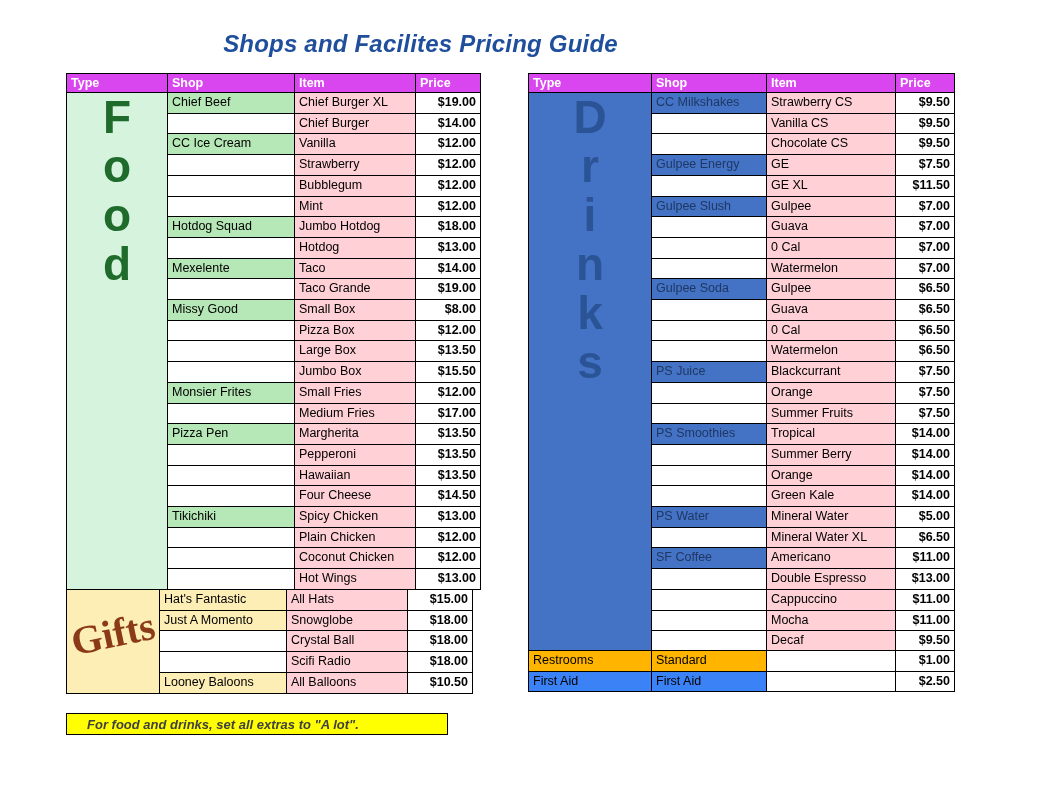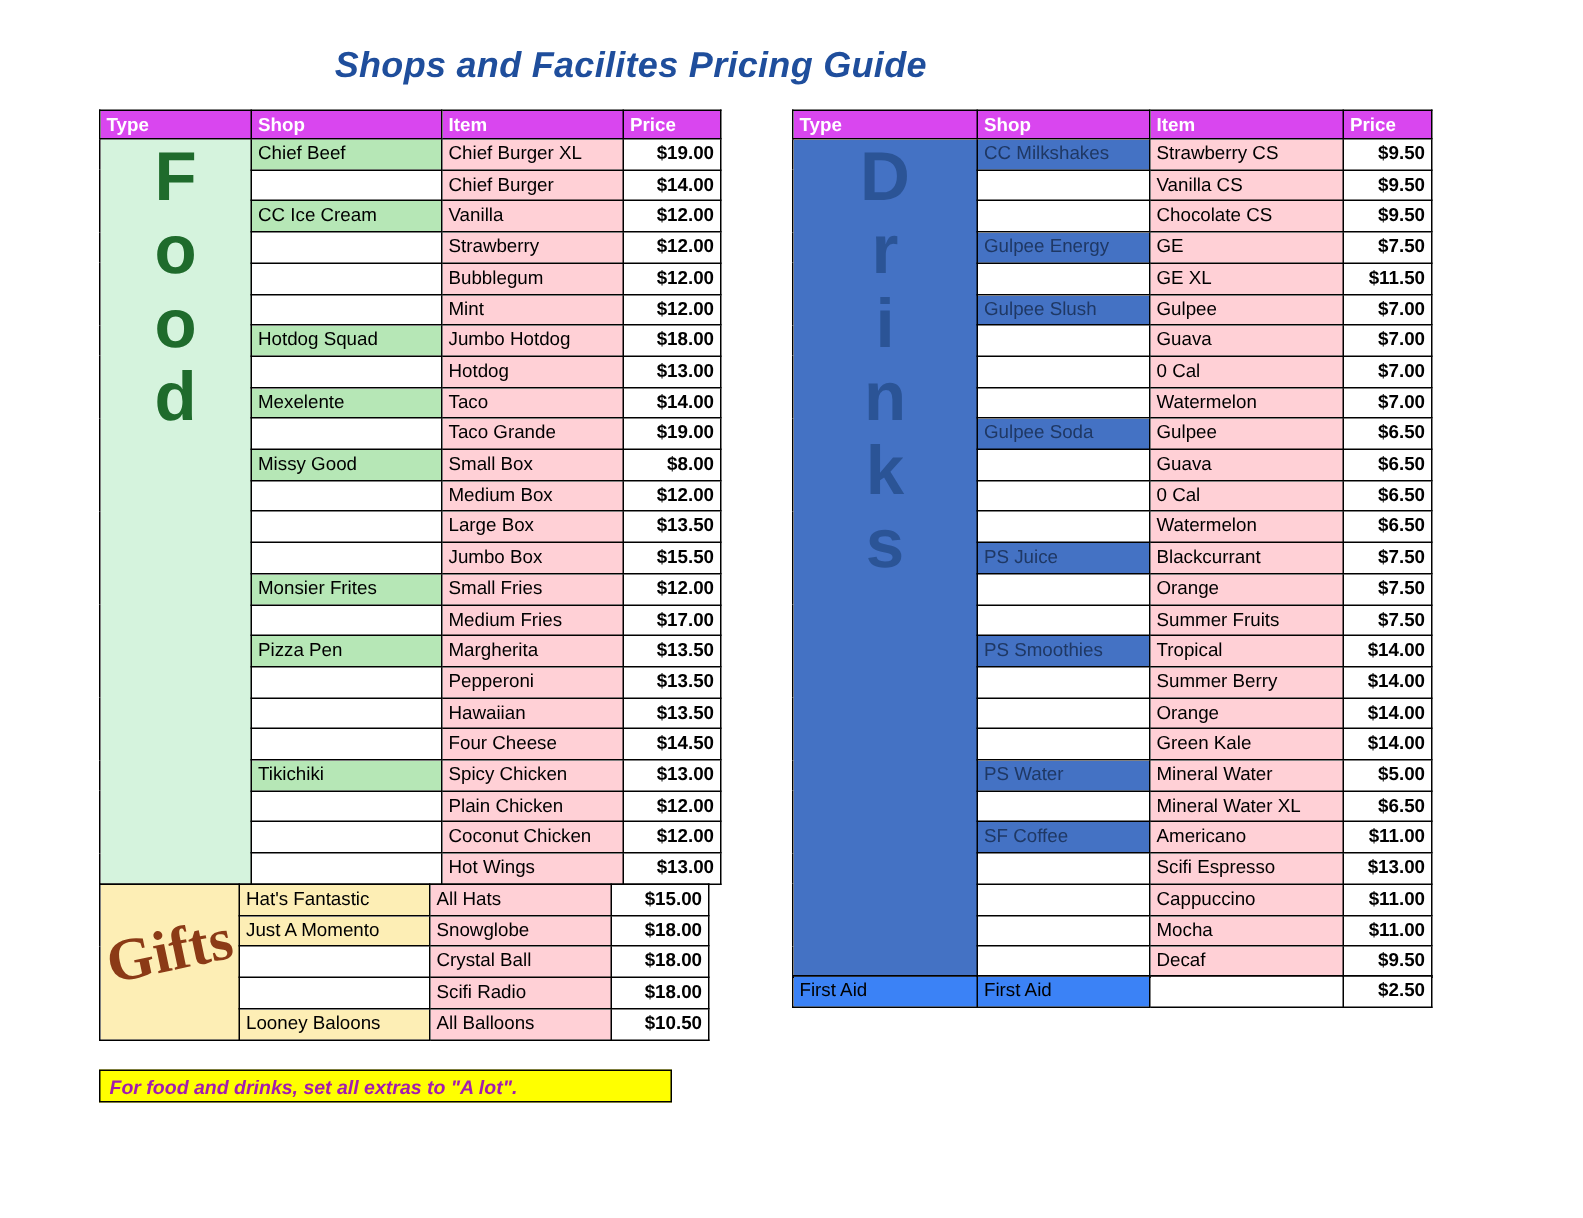--- a/index.html
+++ b/index.html
@@ -90,26 +90,26 @@
     margin-top:22px;
   }
   .shop-cream{background:#fdeeb5;}
 
   
   #note-box{
     position:absolute;left:66px;top:713px;
     width:382px;height:22px;
     background:#ffff00;
     border:1px solid #000;
-    color:#a21caf;
+    color:#404040;
     font-weight:bold;
     font-style:italic;
     font-size:13px;
     line-height:22px;
-    padding-left:6px;
+    padding-left:20px;
     box-sizing:border-box;
   }
 
   
   #fac-table{position:absolute;left:528px;top:650px;}
   #fac-table .c-type{width:114px;}
   #fac-table .c-shop{width:106px;}
   #fac-table .c-item{width:120px;}
   #fac-table .c-price{width:50px;}
   .f-orange{background:#ffb400;}
@@ -189,21 +189,21 @@
         <td class="c-item item-pink">Taco Grande</td>
         <td class="c-price price price-white">$19.00</td>
       </tr>
       <tr>
         <td class="c-shop shop-green">Missy Good</td>
         <td class="c-item item-pink">Small Box</td>
         <td class="c-price price price-white">$8.00</td>
       </tr>
       <tr>
         <td class="c-shop blank"></td>
-        <td class="c-item item-pink">Medium Box</td>
+        <td class="c-item item-pink">Pizza Box</td>
         <td class="c-price price price-white">$12.00</td>
       </tr>
       <tr>
         <td class="c-shop blank"></td>
         <td class="c-item item-pink">Large Box</td>
         <td class="c-price price price-white">$13.50</td>
       </tr>
       <tr>
         <td class="c-shop blank"></td>
         <td class="c-item item-pink">Jumbo Box</td>
@@ -390,21 +390,21 @@
         <td class="c-item item-pink">Mineral Water XL</td>
         <td class="c-price price price-white">$6.50</td>
       </tr>
       <tr>
         <td class="c-shop shop-blue">SF Coffee</td>
         <td class="c-item item-pink">Americano</td>
         <td class="c-price price price-white">$11.00</td>
       </tr>
       <tr>
         <td class="c-shop blank"></td>
-        <td class="c-item item-pink">Scifi Espresso</td>
+        <td class="c-item item-pink">Double Espresso</td>
         <td class="c-price price price-white">$13.00</td>
       </tr>
       <tr>
         <td class="c-shop blank"></td>
         <td class="c-item item-pink">Cappuccino</td>
         <td class="c-price price price-white">$11.00</td>
       </tr>
       <tr>
         <td class="c-shop blank"></td>
         <td class="c-item item-pink">Mocha</td>
@@ -449,19 +449,25 @@
         <td class="c-price price price-white">$10.50</td>
       </tr>
     </tbody>
 </table>
 
 <div id="note-box">For food and drinks, set all extras to "A lot".</div>
 
 <table id="fac-table">
   <tbody id="fac-body">
       <tr>
+        <td class="c-type f-orange">Restrooms</td>
+        <td class="c-shop f-orange">Standard</td>
+        <td class="c-item blank"></td>
+        <td class="c-price price-white price">$1.00</td>
+      </tr>
+      <tr>
         <td class="c-type f-orange2">First Aid</td>
         <td class="c-shop f-orange2">First Aid</td>
         <td class="c-item blank"></td>
         <td class="c-price price-white price">$2.50</td>
       </tr>
     </tbody>
 </table>
 
 </body></html>

